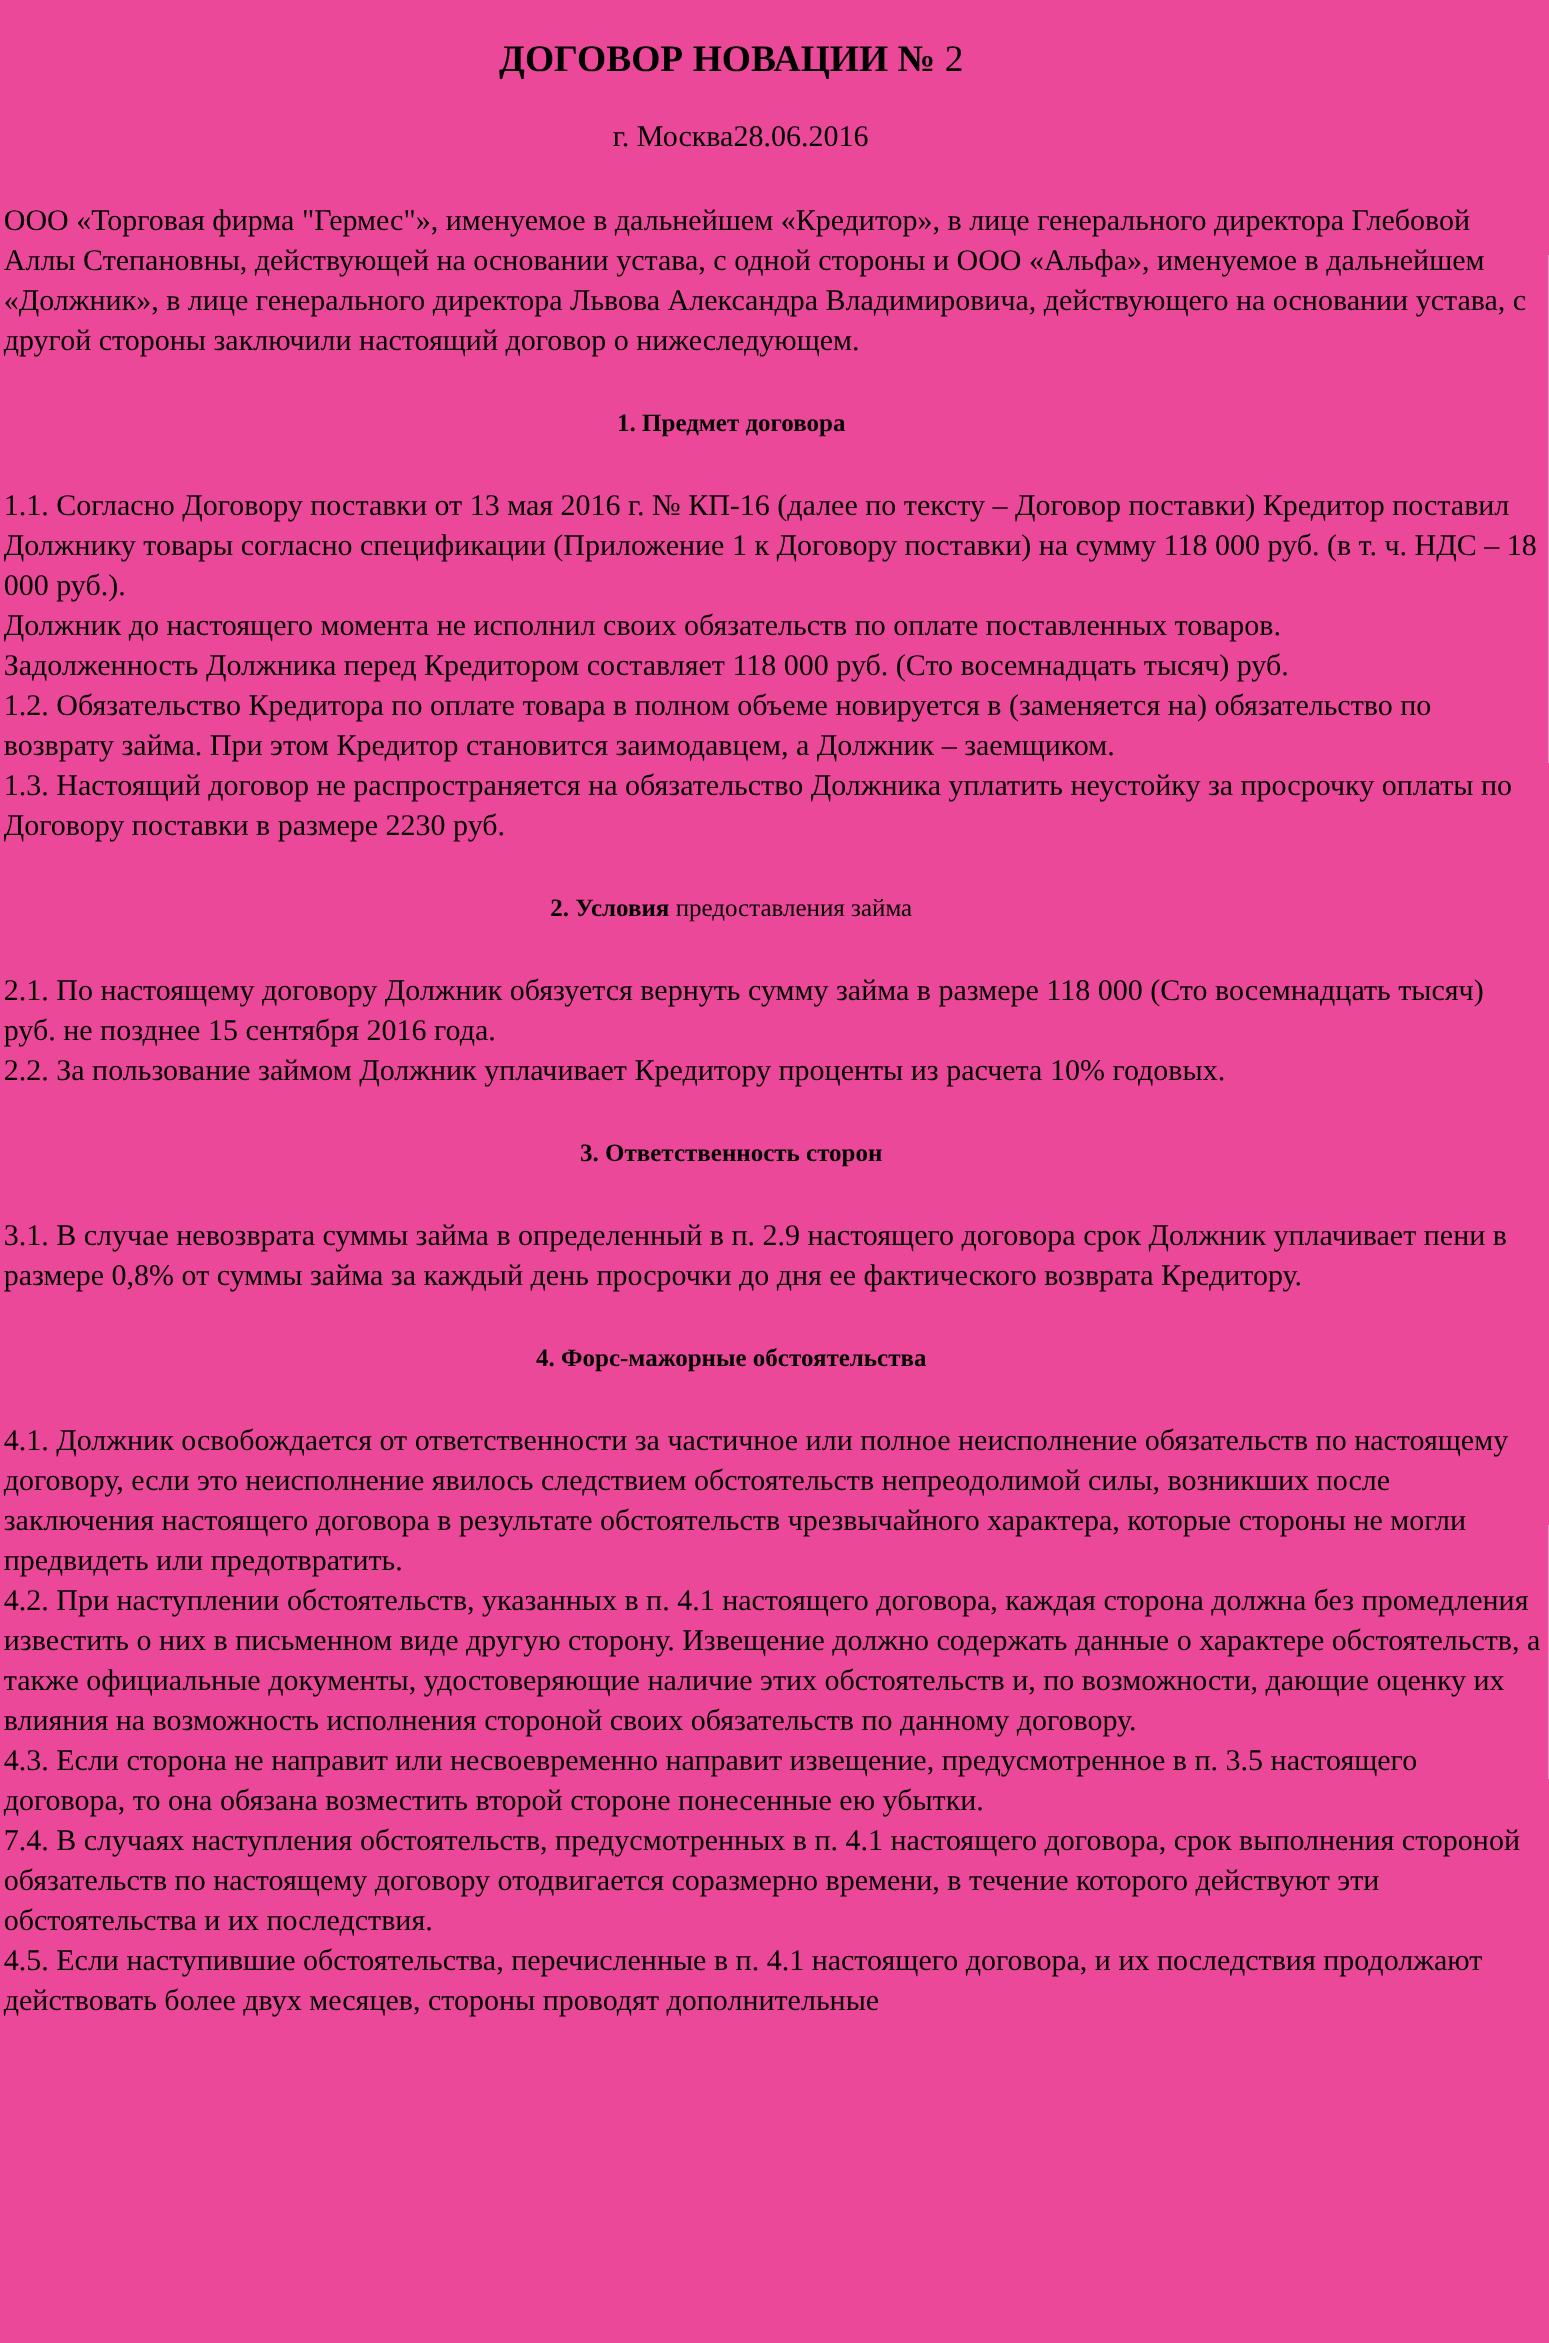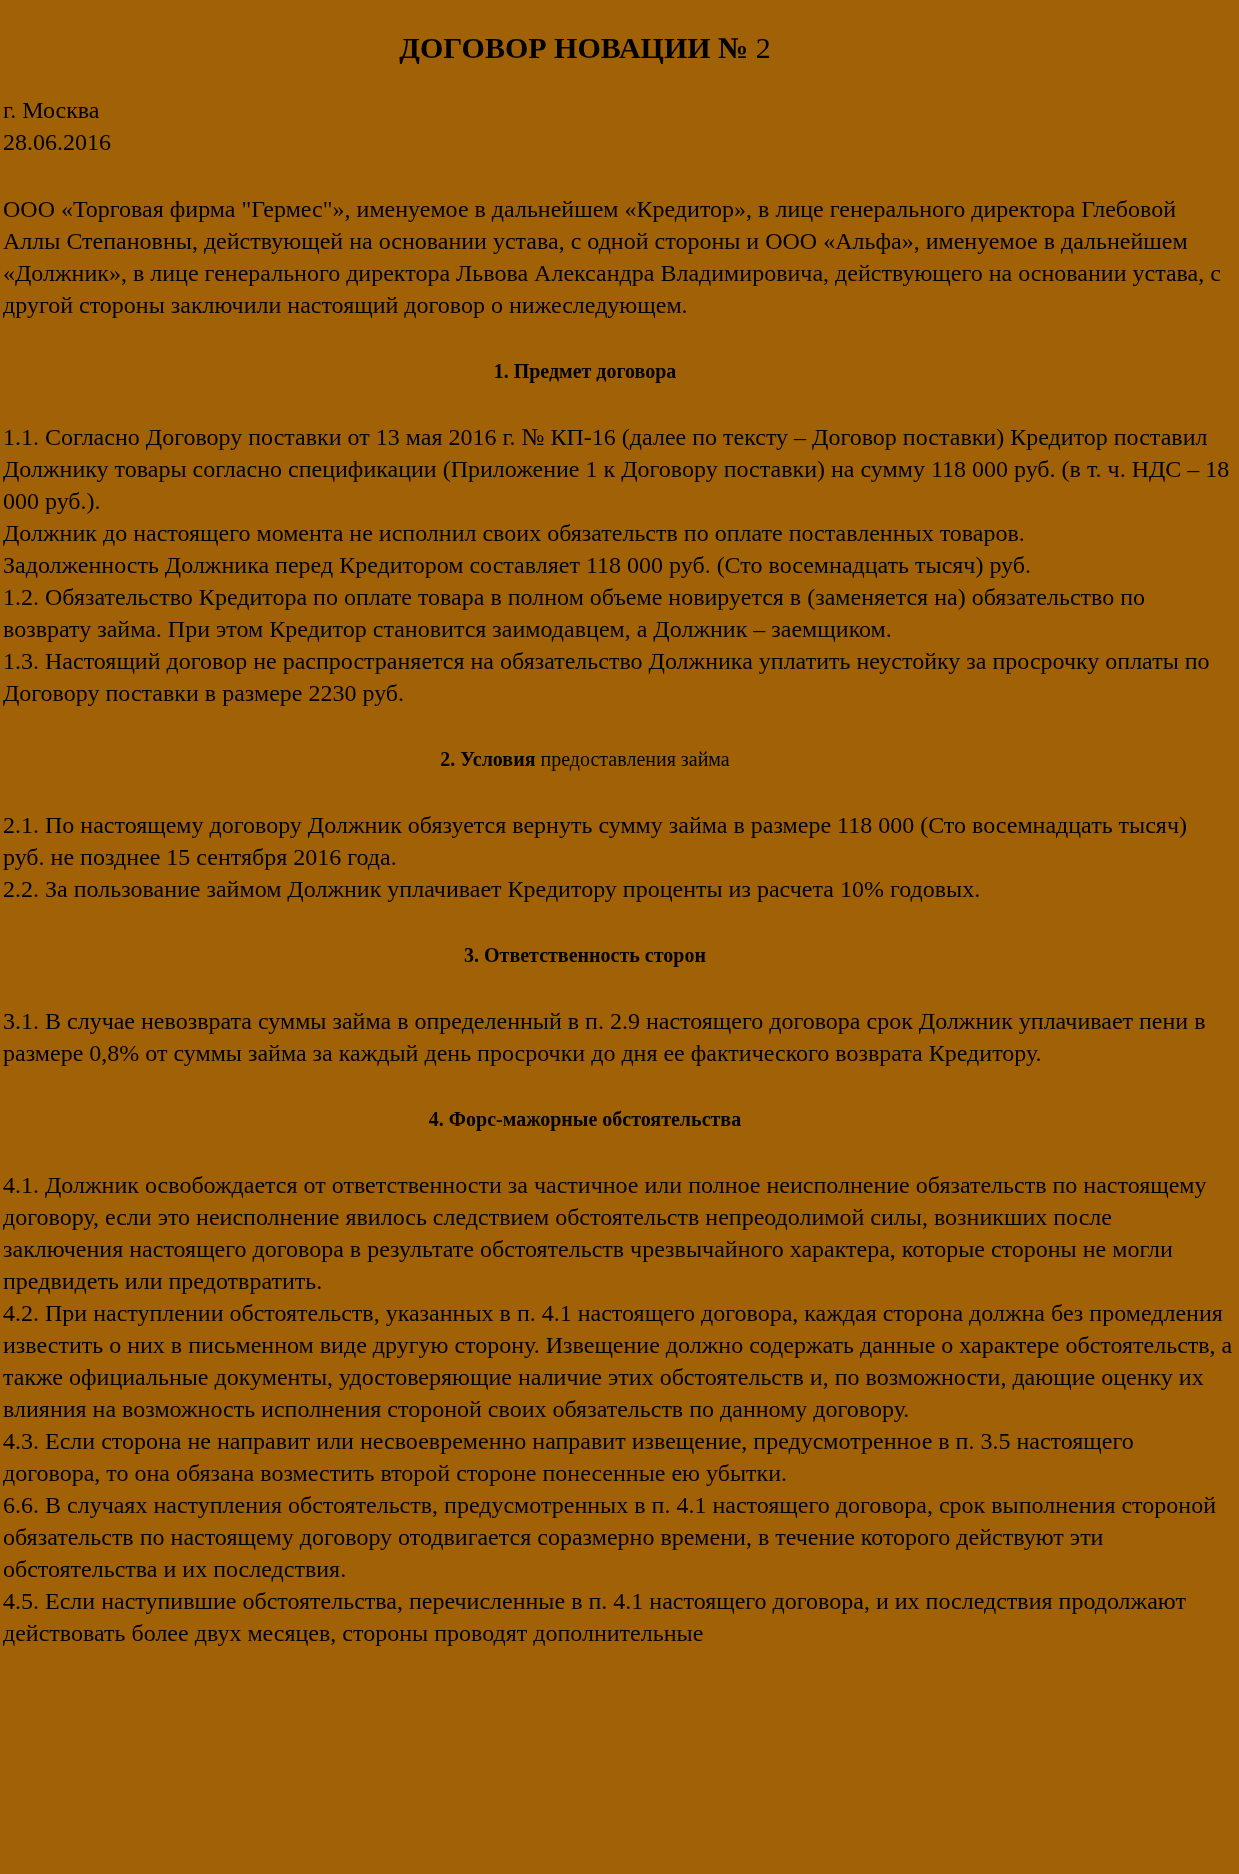--- a/index.html
+++ b/index.html
@@ -7,40 +7,39 @@
     padding: 0;
     background: #ffffff;
   }
   .page {
     position: relative;
     width: 1239px;
     height: 1874px;
     box-sizing: border-box;
     padding: 28px 6px 0 3px;
     overflow: hidden;
-    background: #a16207;
+    background: #ec4899;
     color: #000000;
     font-family: "Liberation Serif", "DejaVu Serif", serif;
     font-size: 24px;
     line-height: 32px;
     text-align: left;
   }
   .doc-title {
     font-size: 30px;
     line-height: 40px;
     font-weight: normal;
     text-align: center;
     margin: 0 66px 26px 0;
   }
   .doc-title b { font-weight: bold; }
   .dateline {
     display: flex;
-    justify-content: flex-end;
+    justify-content: center;
     margin: 0 51px 35px 0;
-    flex-direction: column;
   }
   .intro { margin: 0 0 34px 0; }
   p { margin: 0; }
   h2.sec {
     font-size: 20px;
     line-height: 32px;
     font-weight: normal;
     text-align: center;
     margin: 34px 66px 34px 0;
   }
@@ -69,17 +68,17 @@
       <p>1.3. Настоящий договор не распространяется на обязательство Должника уплатить неустойку за просрочку оплаты по Договору поставки в размере 2230 руб.</p>
       <h2 class="sec"><b>2. Условия</b><span> предоставления займа</span></h2>
       <p>2.1. По настоящему договору Должник обязуется вернуть сумму займа в размере 118 000 (Сто восемнадцать тысяч) руб. не позднее 15 сентября 2016 года.</p>
       <p>2.2. За пользование займом Должник уплачивает Кредитору проценты из расчета 10% годовых.</p>
       <h2 class="sec"><b>3. Ответственность сторон</b></h2>
       <p>3.1. В случае невозврата суммы займа в определенный в п. 2.9 настоящего договора срок Должник уплачивает пени в размере 0,8% от суммы займа за каждый день просрочки до дня ее фактического возврата Кредитору.</p>
       <h2 class="sec"><b>4. Форс-мажорные обстоятельства</b></h2>
       <p>4.1. Должник освобождается от ответственности за частичное или полное неисполнение обязательств по настоящему договору, если это неисполнение явилось следствием обстоятельств непреодолимой силы, возникших после заключения настоящего договора в результате обстоятельств чрезвычайного характера, которые стороны не могли предвидеть или предотвратить.</p>
       <p>4.2. При наступлении обстоятельств, указанных в п. 4.1 настоящего договора, каждая сторона должна без промедления известить о них в письменном виде другую сторону. Извещение должно содержать данные о характере обстоятельств, а также официальные документы, удостоверяющие наличие этих обстоятельств и, по возможности, дающие оценку их влияния на возможность исполнения стороной своих обязательств по данному договору.</p>
       <p>4.3. Если сторона не направит или несвоевременно направит извещение, предусмотренное в п. 3.5 настоящего договора, то она обязана возместить второй стороне понесенные ею убытки.</p>
-      <p>6.6. В случаях наступления обстоятельств, предусмотренных в п. 4.1 настоящего договора, срок выполнения стороной обязательств по настоящему договору отодвигается соразмерно времени, в течение которого действуют эти обстоятельства и их последствия.</p>
+      <p>7.4. В случаях наступления обстоятельств, предусмотренных в п. 4.1 настоящего договора, срок выполнения стороной обязательств по настоящему договору отодвигается соразмерно времени, в течение которого действуют эти обстоятельства и их последствия.</p>
       <p>4.5. Если наступившие обстоятельства, перечисленные в п. 4.1 настоящего договора, и их последствия продолжают действовать более двух месяцев, стороны проводят дополнительные</p>
     </main>
 
 </div>
 
 </body></html>

